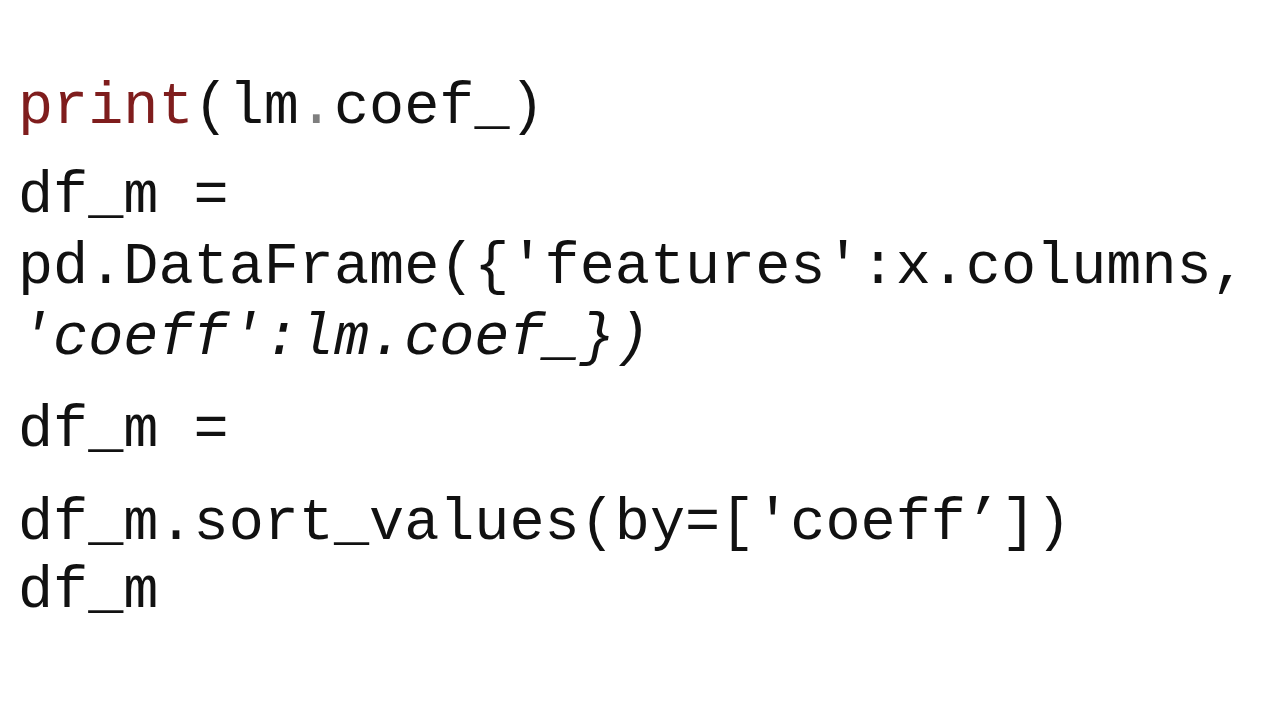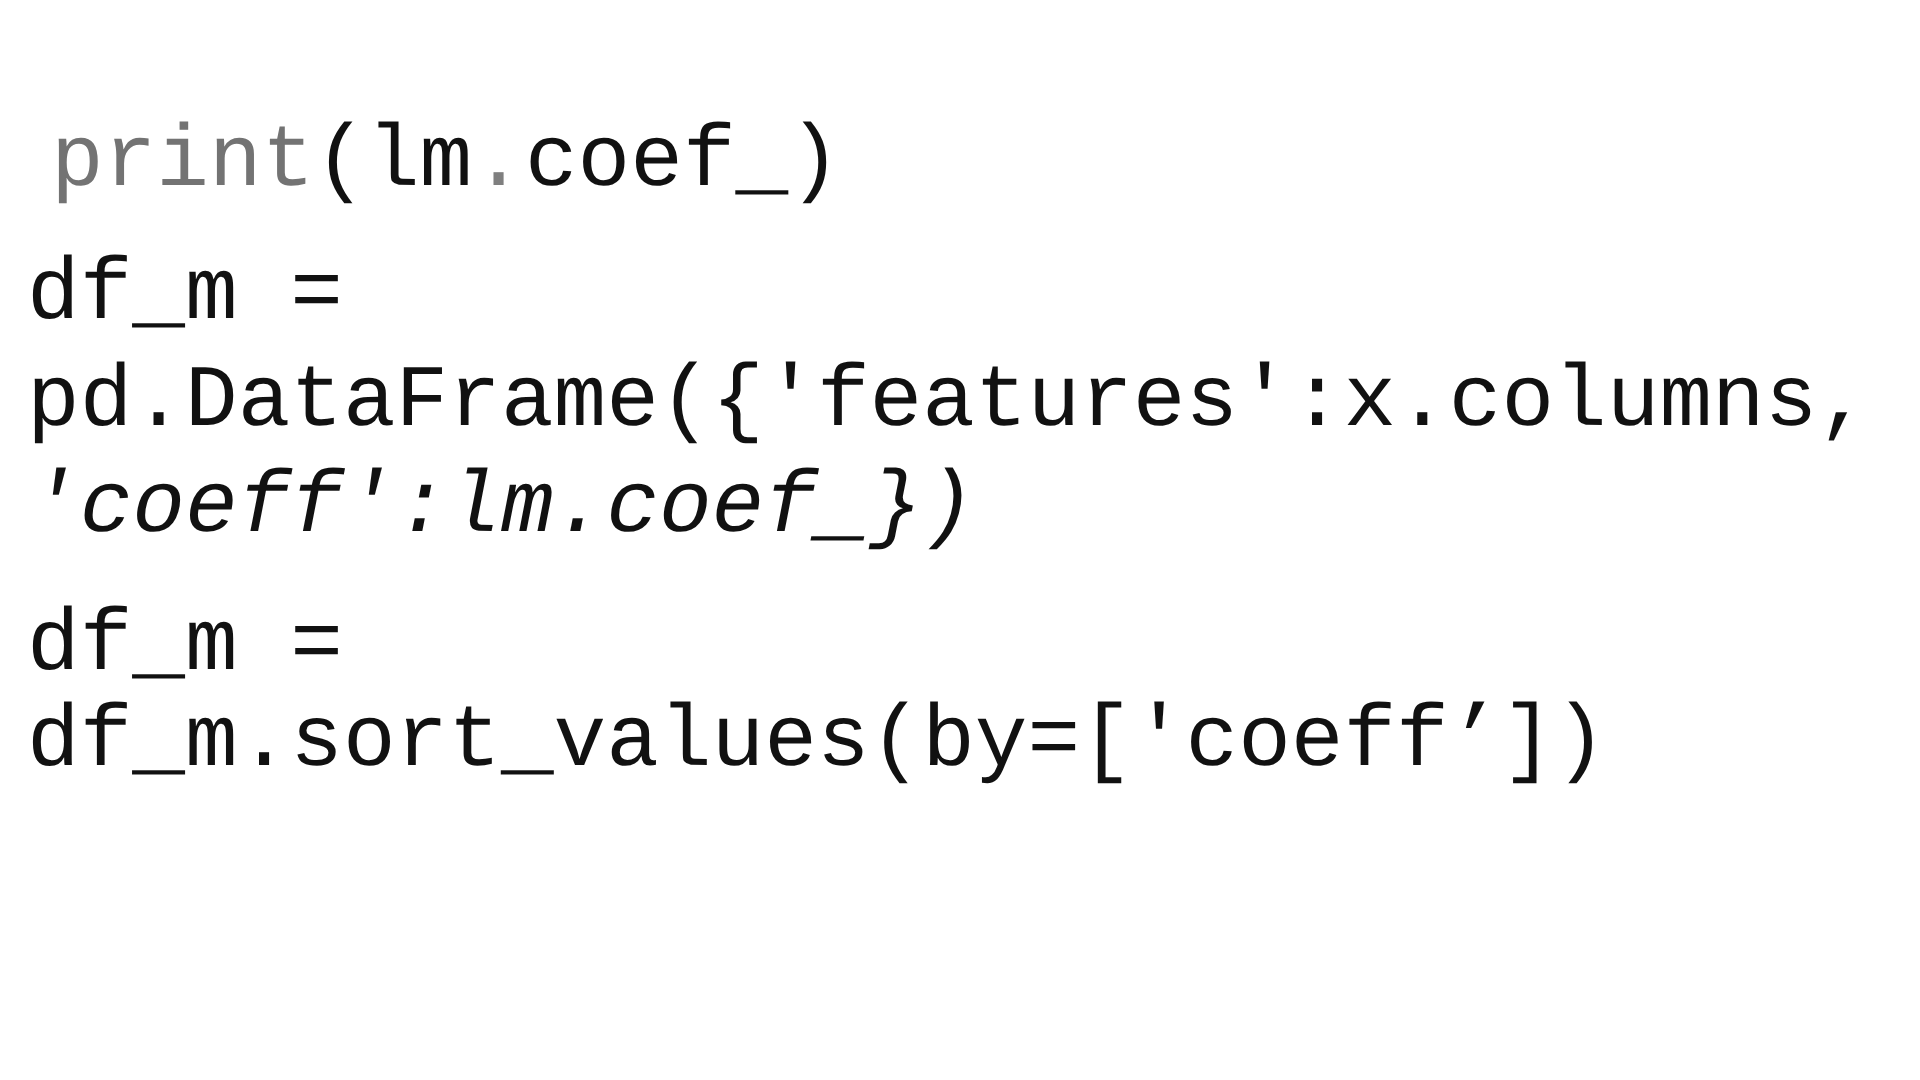--- a/index.html
+++ b/index.html
@@ -20,32 +20,33 @@
       position: absolute;
       left: 18px;
       margin: 0;
       font-family: "Liberation Mono", "DejaVu Sans Mono", monospace;
       font-size: 58.5px;
       line-height: 1;
       color: #111111;
       white-space: pre;
       letter-spacing: 0px;
     }
-    .kw { color: #737373; margin-left: 16px; }
+    .kw { color: #7f1d1d; }
     .dot-gray { color: #7f7f7f; }
   </style>
 </head>
 <body>
 
 <div class="slide">
   <p class="code-line" style="top:79px;"><span class="kw">print</span><span>(lm</span><span class="dot-gray">.</span><span>coef_)</span></p>
 
   <p class="code-line" style="top:168px;">df_m =</p>
 
   <p class="code-line" style="top:239px;">pd.DataFrame({'features':x.columns,</p>
 
   <p class="code-line" style="top:310px;font-style:italic;">'coeff':lm.coef_})</p>
 
   <p class="code-line" style="top:402px;">df_m =</p>
 
-  <p class="code-line" style="top:466px;">df_m.sort_values(by=['coeff’])</p>
+  <p class="code-line" style="top:495px;">df_m.sort_values(by=['coeff’])</p>
 
+  <p class="code-line" style="top:563px;">df_m</p>
 </div>
 
 </body></html>

